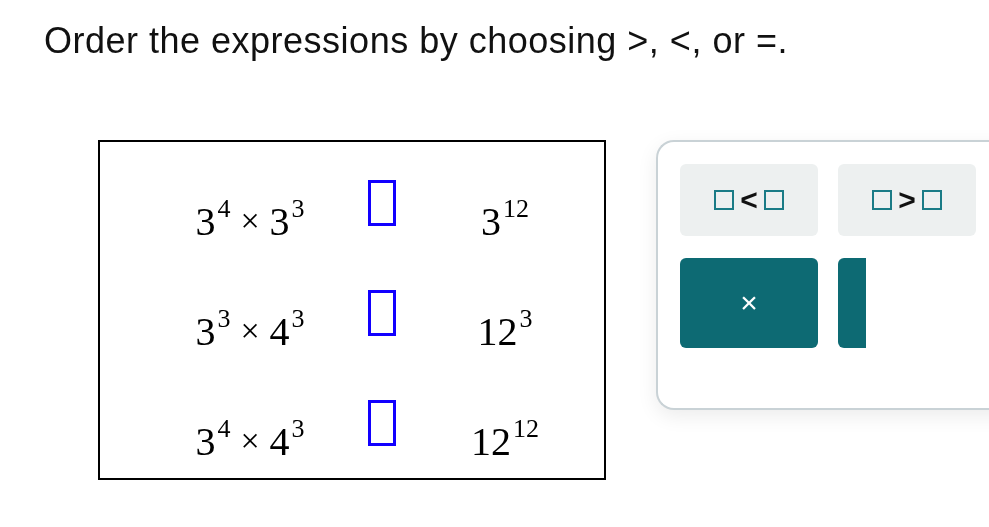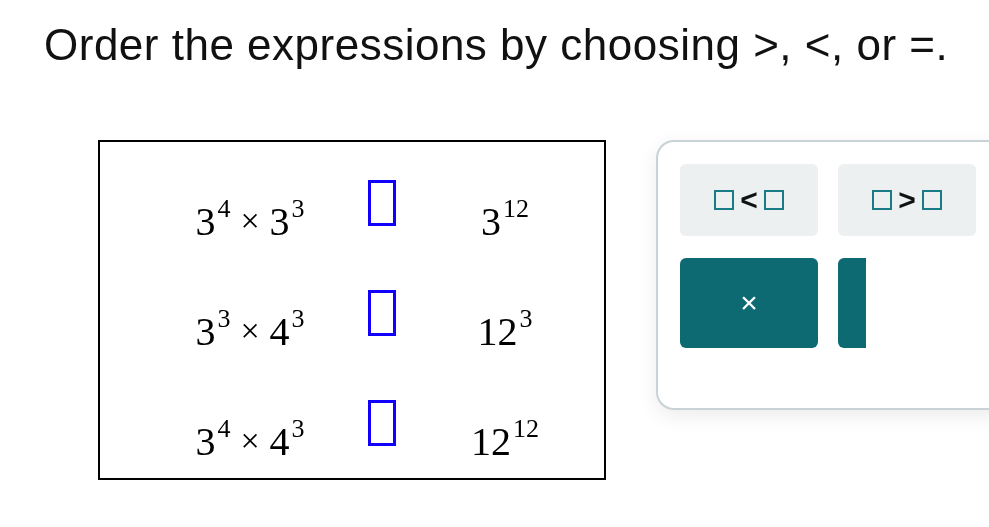--- a/index.html
+++ b/index.html
@@ -9,21 +9,21 @@
     height: 527px;
     background: #fff;
     font-family: Arial, Helvetica, sans-serif;
     position: relative;
     overflow: hidden;
   }
   .prompt {
     position: absolute;
     top: 20px;
     left: 44px;
-    font-size: 44px;
+    font-size: 36px;
     color: #111;
     letter-spacing: 0.5px;
     white-space: nowrap;
   }
   .sym { font-family: Arial, sans-serif; }
   .workbox {
     position: absolute;
     left: 98px;
     top: 140px;
     width: 508px;

